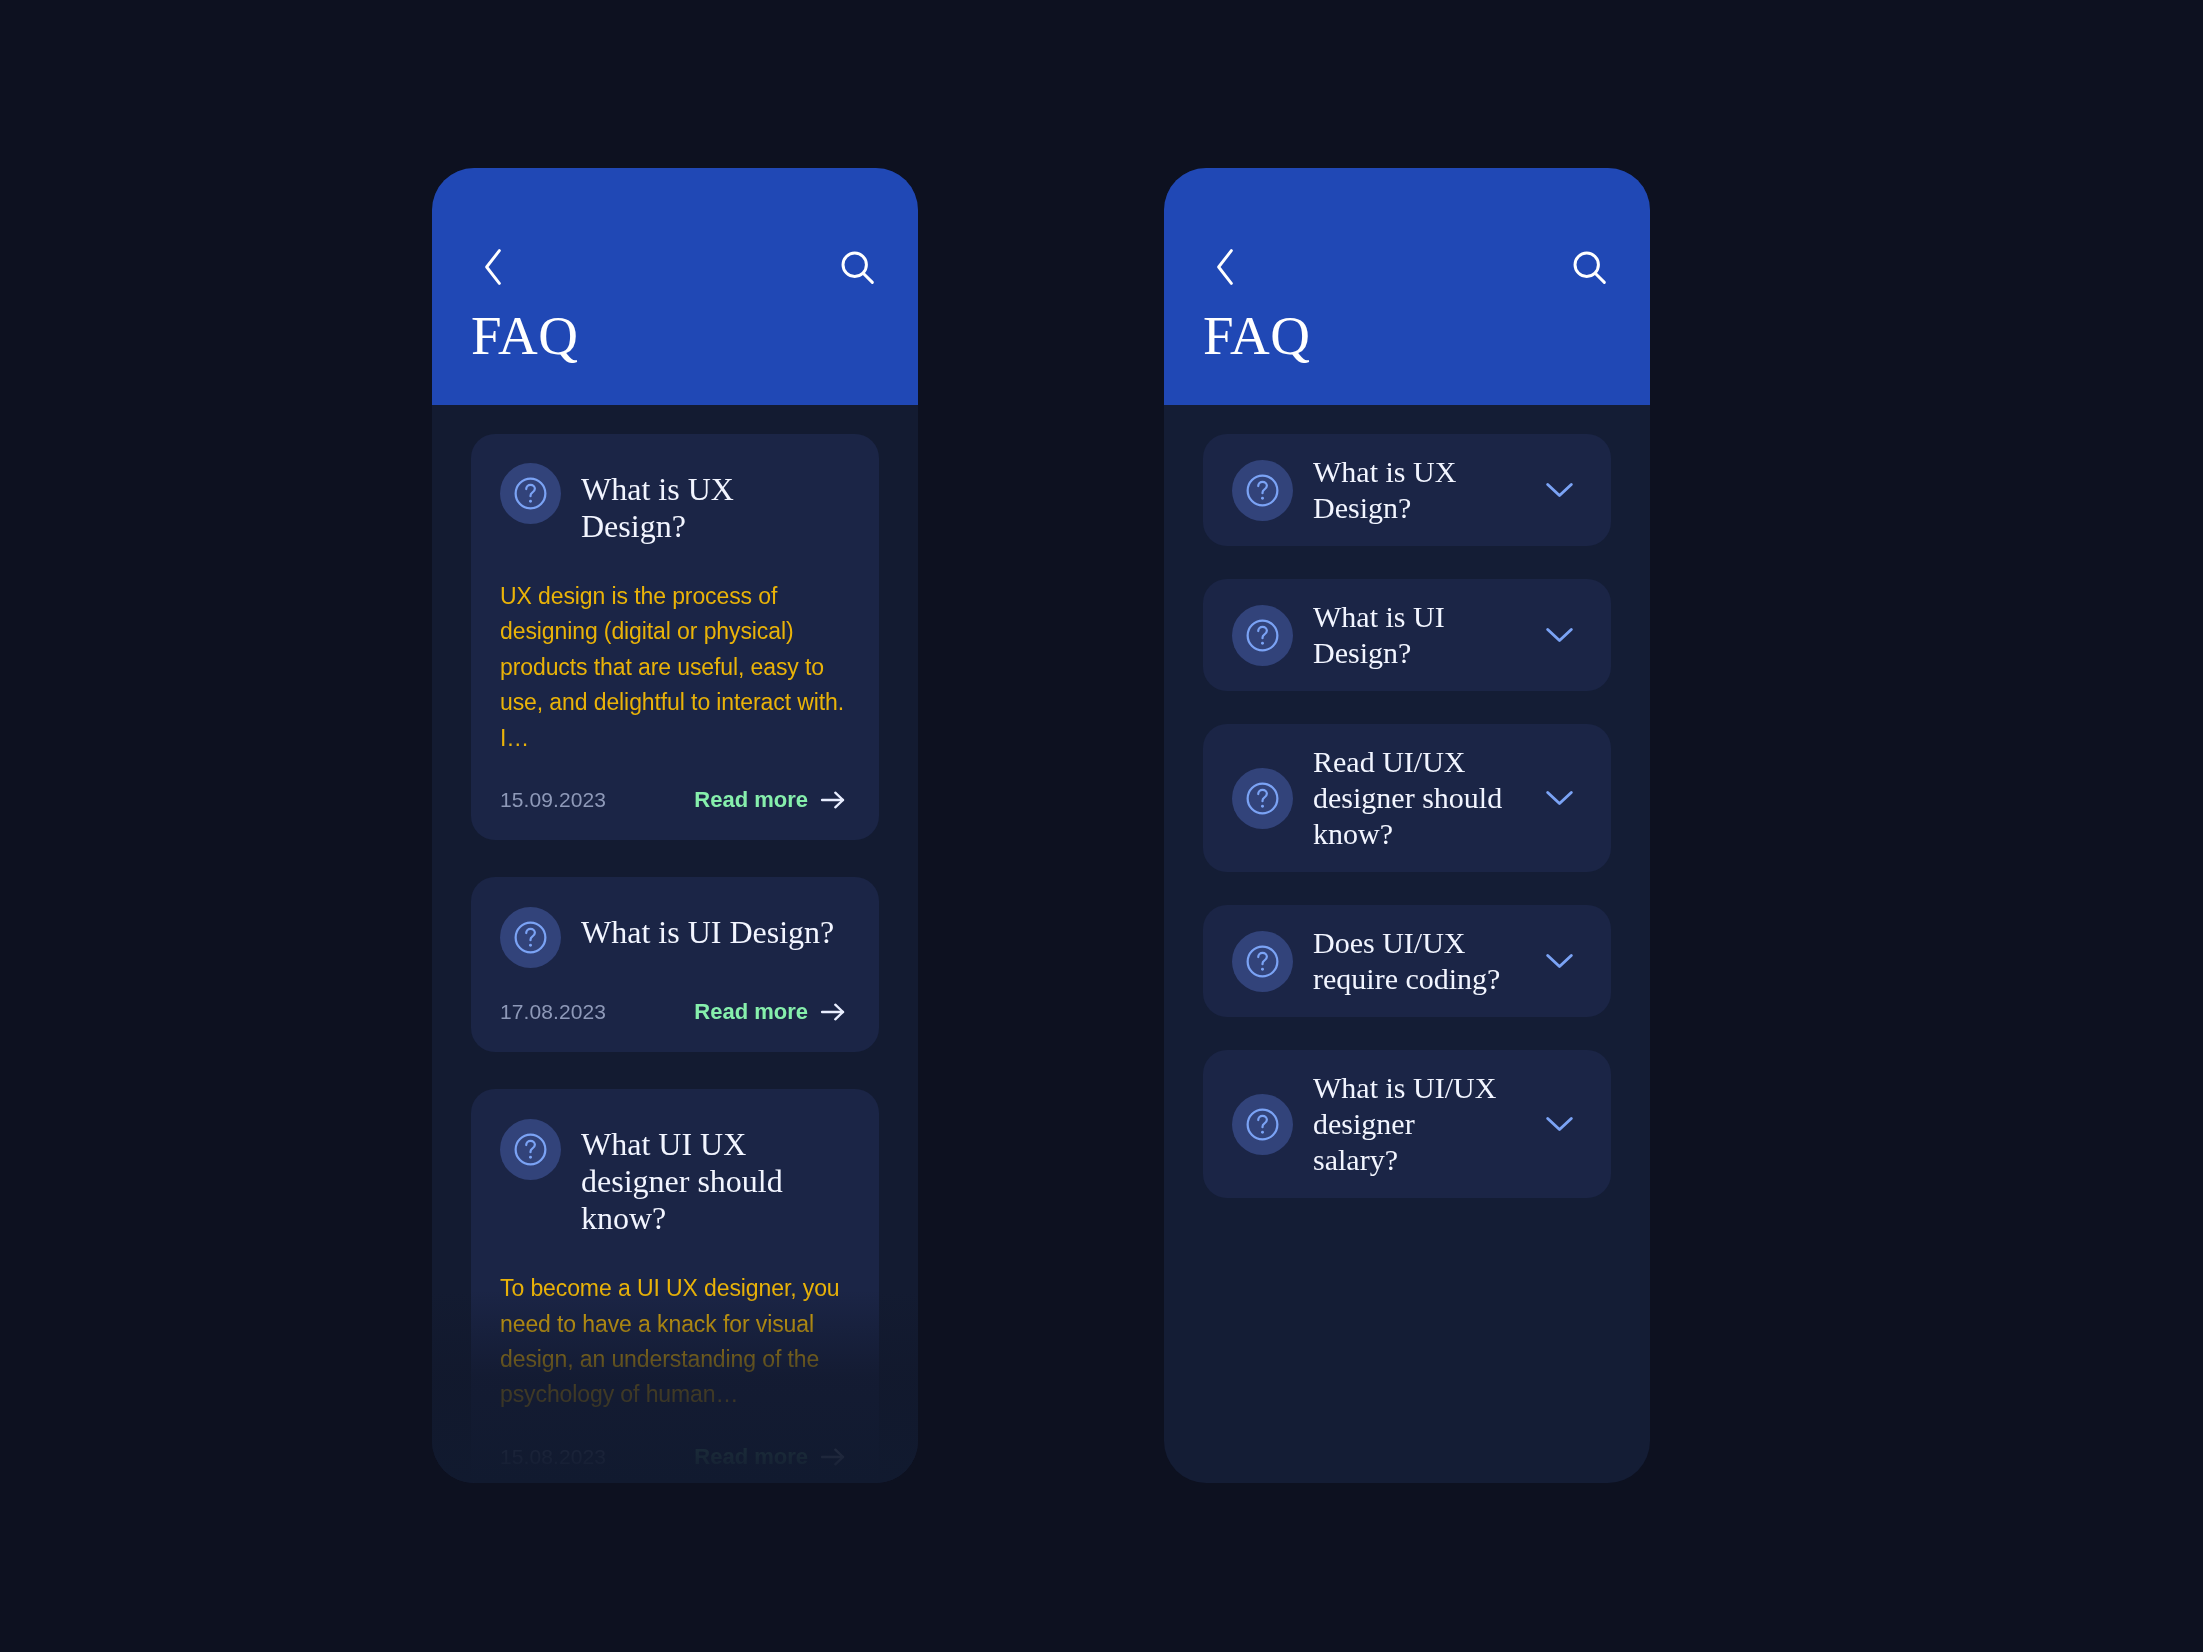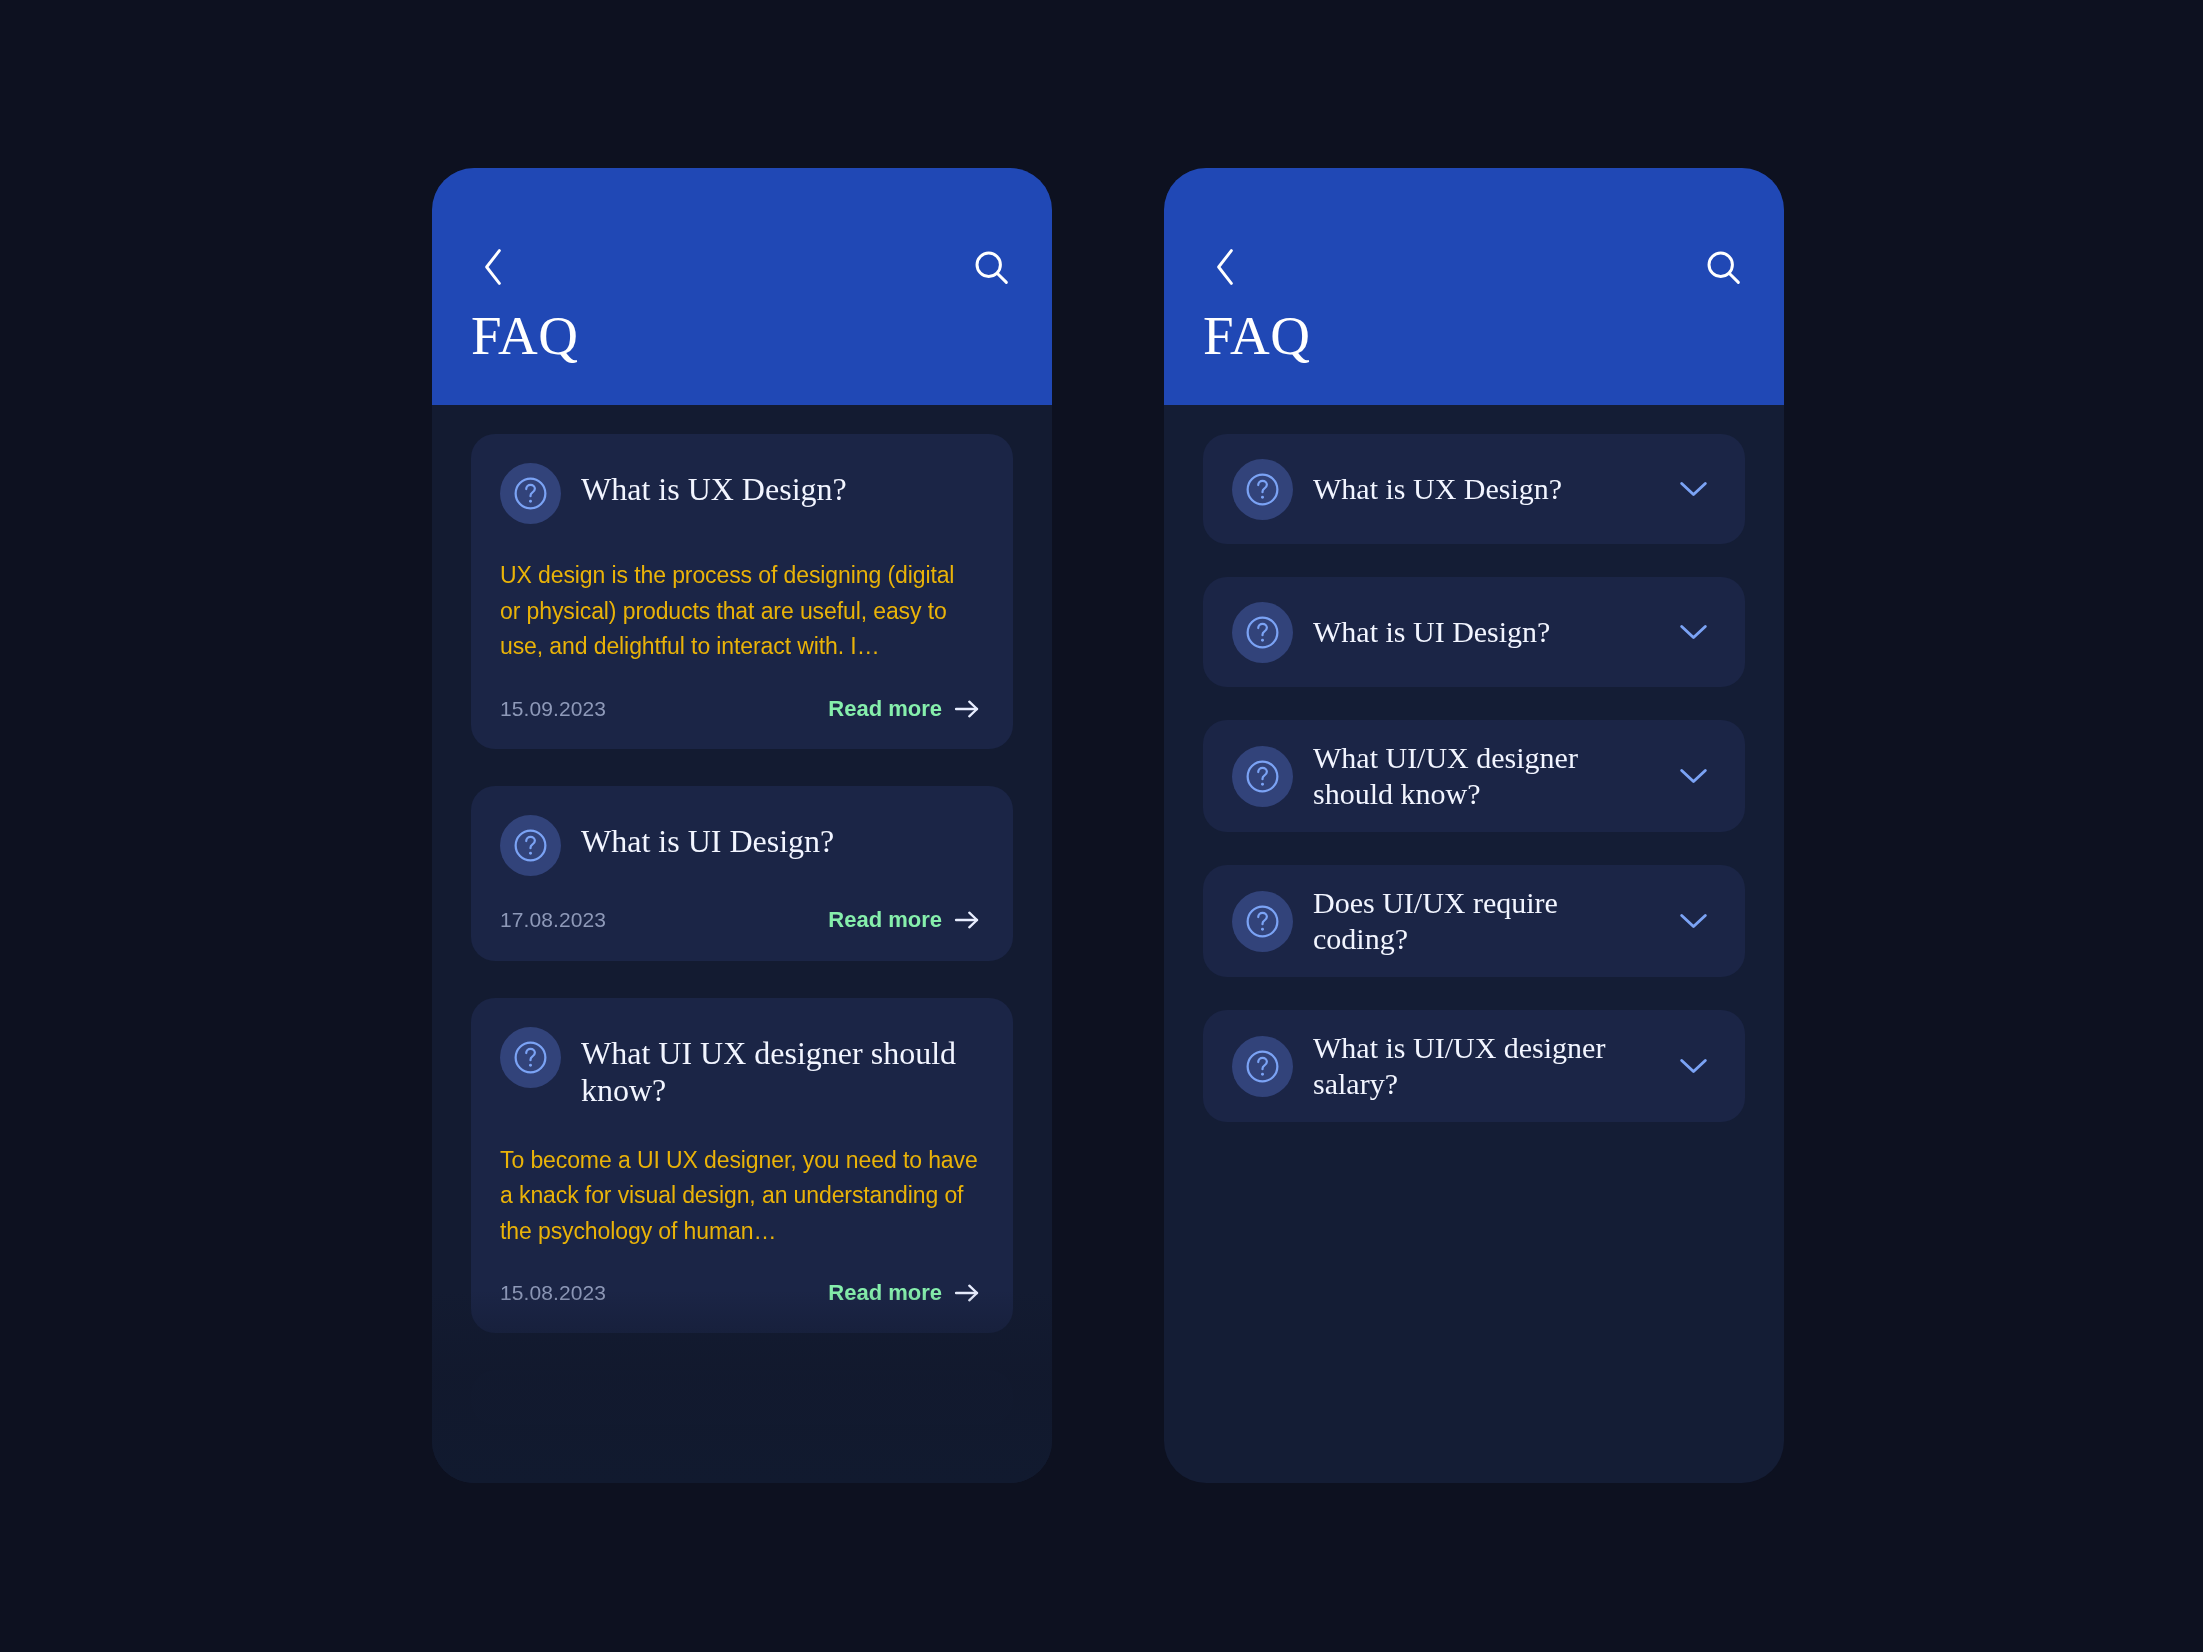--- a/index.html
+++ b/index.html
@@ -17,21 +17,21 @@
 
   .canvas {
     position: absolute;
     inset: 0;
     background: #0d1120;
   }
 
   
   .phone {
     position: absolute;
-    width: 620px;
+    width: 486px;
     border-radius: 42px;
     overflow: hidden;
   }
   .phone-left  { left: 432px;  top: 168px; height: 1315px; background: #131b31; }
   .phone-right { left: 1164px; top: 168px; height: 1315px; background: #141d35; }
 
   
   .app-header {
     height: 237px;
     background: #2048b5;
@@ -373,21 +373,21 @@
       </div>
 
       <div class="acc-item">
         <div class="q-badge">
           <svg width="39" height="39" viewBox="0 0 42 42" fill="none">
             <circle cx="21" cy="21" r="16" stroke="#7ba3f5" stroke-width="2.4"></circle>
             <path d="M16.4 16.2c0-2.6 2.1-4.5 4.7-4.5 2.6 0 4.6 1.8 4.6 4.2 0 2.1-1.2 3.1-2.8 4.1-1.5 1-1.9 1.8-1.9 3.3v0.6" stroke="#7ba3f5" stroke-width="2.4" stroke-linecap="round" stroke-linejoin="round" fill="none"></path>
             <circle cx="21" cy="29.4" r="1.6" fill="#7ba3f5"></circle>
           </svg>
         </div>
-        <div class="acc-title">What UI/UX designer should know?</div>
+        <div class="acc-title">Read UI/UX designer should know?</div>
         <div class="chev">
           <svg width="31" height="20" viewBox="0 0 34 22" fill="none">
             <path d="M4 5 L17 17 L30 5" stroke="#7ba3f5" stroke-width="3.2" stroke-linecap="round" stroke-linejoin="round"></path>
           </svg>
         </div>
       </div>
 
       <div class="acc-item">
         <div class="q-badge">
           <svg width="39" height="39" viewBox="0 0 42 42" fill="none">

